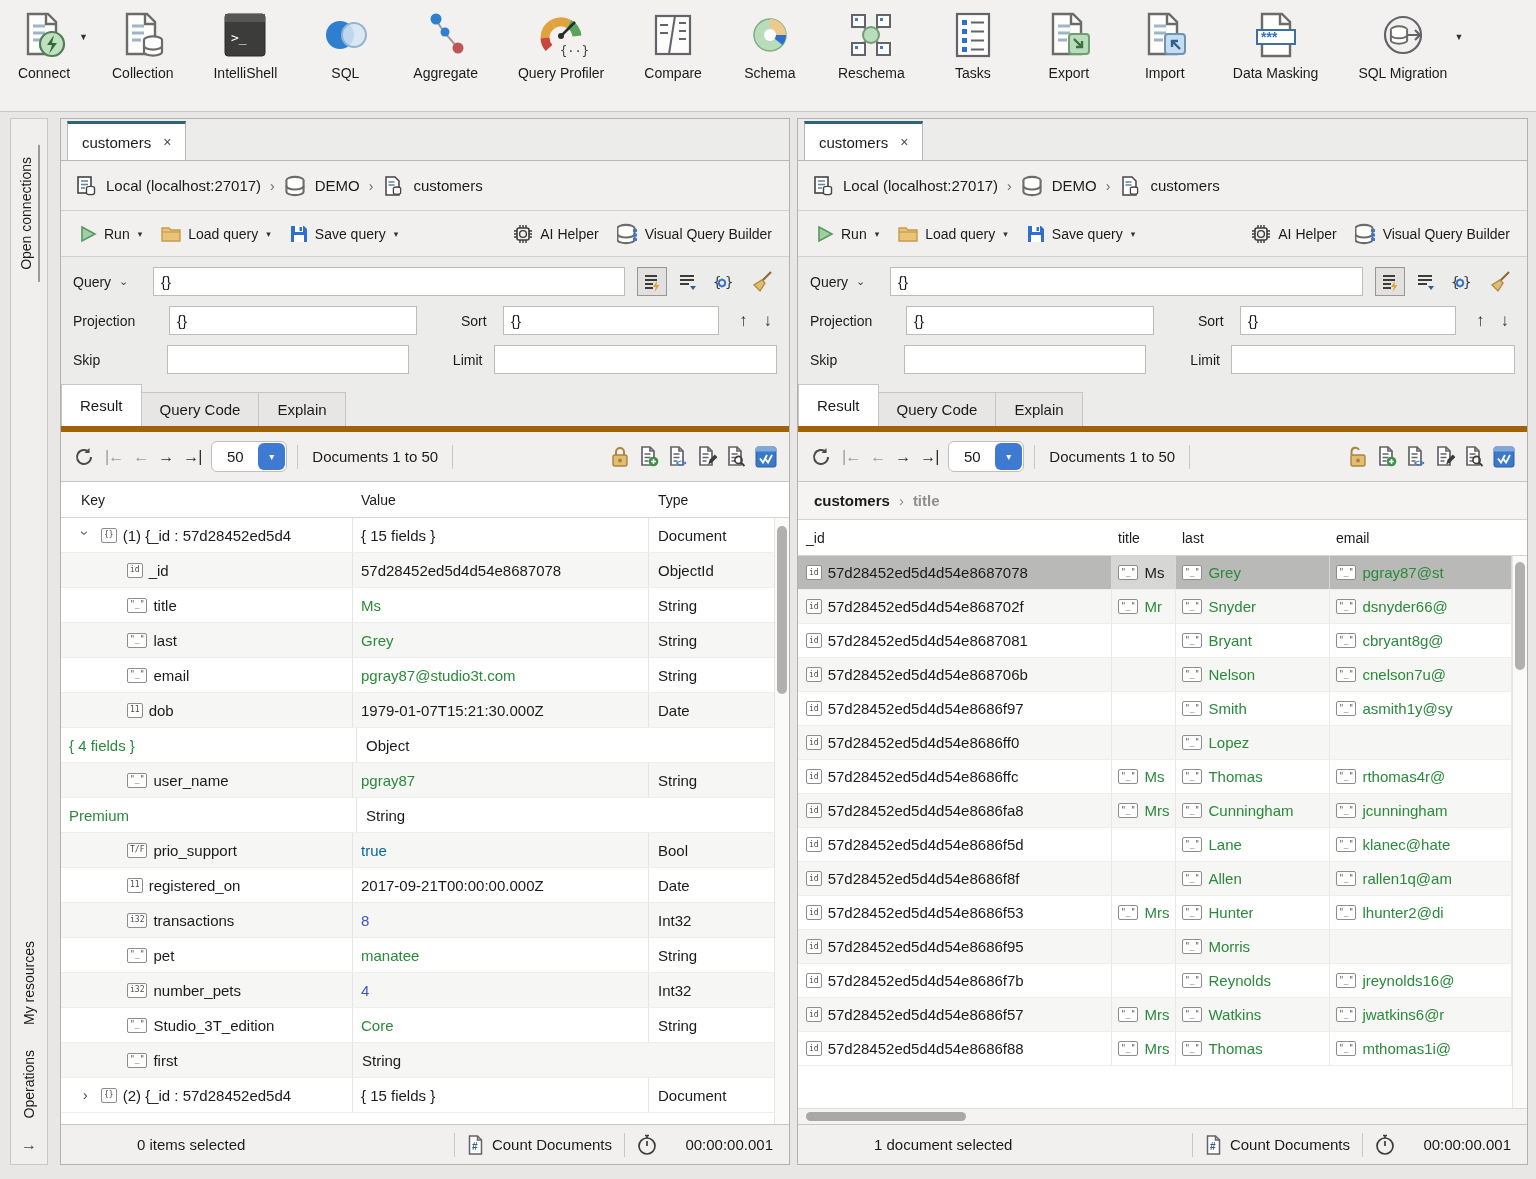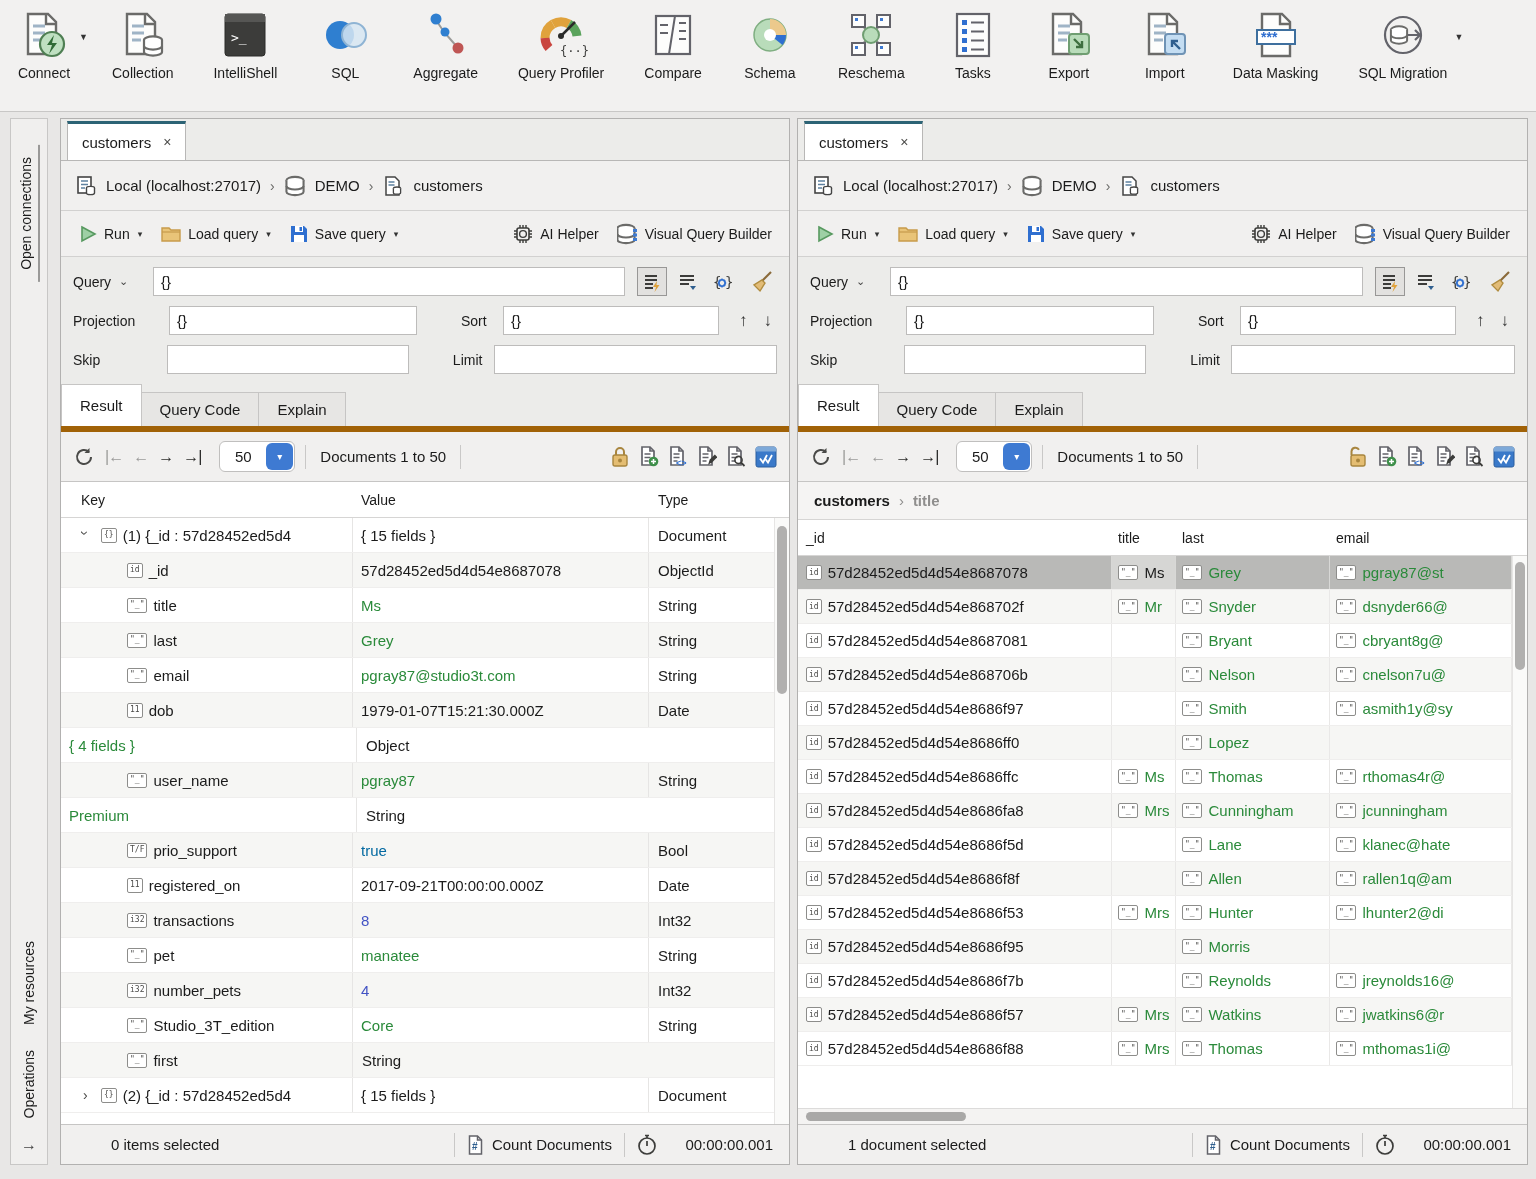--- a/index.html
+++ b/index.html
@@ -69,21 +69,21 @@
   .rtab{height:34px;padding:0 18px;display:flex;align-items:center;font-size:15px;background:#e7e6e4;
     border:1px solid #c6c5c4;border-bottom:none;border-left:none}
   .rtab:first-child{border-left:1px solid #c6c5c4}
   .rtab.active{height:42px;background:#fff;font-size:15px}
 
   .pagebar{height:50px;background:#f1f0ef;border-bottom:1px solid #c6c5c4;display:flex;align-items:center;
     padding:0 12px;font-size:15px;gap:10px;flex:none}
   .nav{font-size:16px;color:#9b9a99;letter-spacing:-1px}
   .nav.en{color:#2b2b2a}
   .psel{width:76px;height:31px;background:#fff;border:1px solid #c0bfbe;border-radius:6px;display:flex;
-    align-items:center;margin-left:8px}
+    align-items:center;margin-left:0}
   .psel .v{flex:1;text-align:center;font-size:15px}
   .psel .dd{width:27px;height:27px;margin-right:1px;background:#3e7ad2;border-radius:6px;color:#fff;
     display:flex;align-items:center;justify-content:center;font-size:10px}
   .vsep{width:1px;height:24px;background:#c9c8c7}
   .rangetext{margin:0 4px;white-space:nowrap}
   .icluster{display:flex;gap:9px;margin-left:auto;align-items:center}
 
   
   .contentwrap{flex:1;background:#fff;overflow:hidden;display:flex;flex-direction:column;min-height:0}
   .thead,.ghead{display:flex;height:36px;align-items:center;font-size:14px;border-bottom:1px solid #d6d5d4;
@@ -137,21 +137,21 @@
   .g-title .val,.g-last .val,.g-email .val{color:#2a8a3a}
   .grow.sel{background:#b9b9b7}
   .grow.sel .gcell{border-right-color:#d8d8d6}
   .grow.sel .g-title{background:#d6d6d4}
   .grow.sel .g-title .val{color:#1b1b1b}
   .hscroll{height:16px;background:#f4f3f2;border-top:1px solid #dcdbda;position:relative;flex:none}
   .hthumb{position:absolute;top:3px;left:8px;width:160px;height:9px;border-radius:5px;background:#a9a8a7}
 
   .statusbar{height:40px;background:#f1f0ef;border-top:1px solid #c6c5c4;display:flex;align-items:center;
     font-size:15px;padding:0 16px;gap:12px;flex:none}
-  .seltext{margin-left:34px}
+  .seltext{margin-left:60px}
   .countbtn{display:flex;align-items:center;gap:7px}
   .timer{width:104px;text-align:right}
 </style>
 </head>
 <body>
 
 <svg width="0" height="0" style="position:absolute">
   <defs>
     <g id="i-doc">
         <path d="M12 6h20l8 8v32H12z" fill="#fdfdfc" stroke="#6b6b69" stroke-width="2.4"></path>

